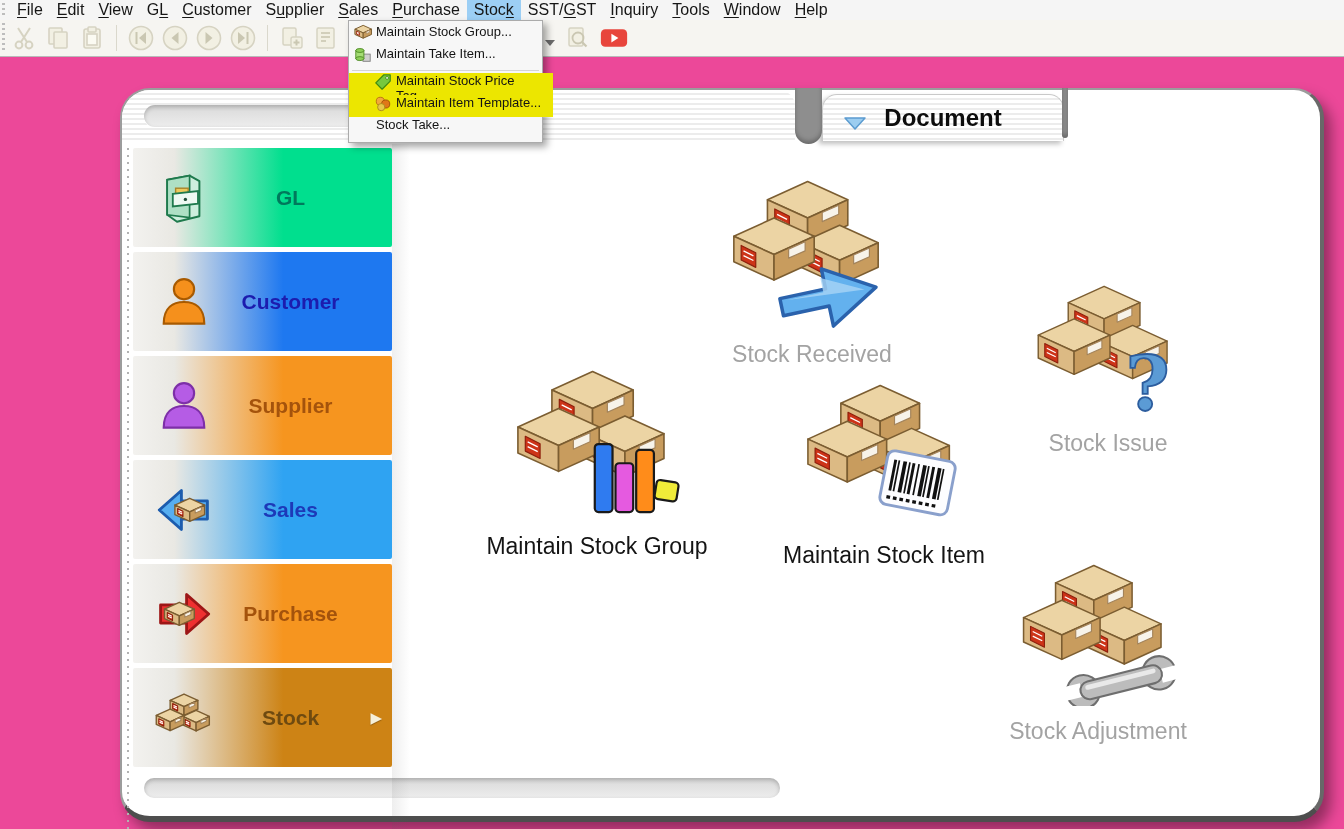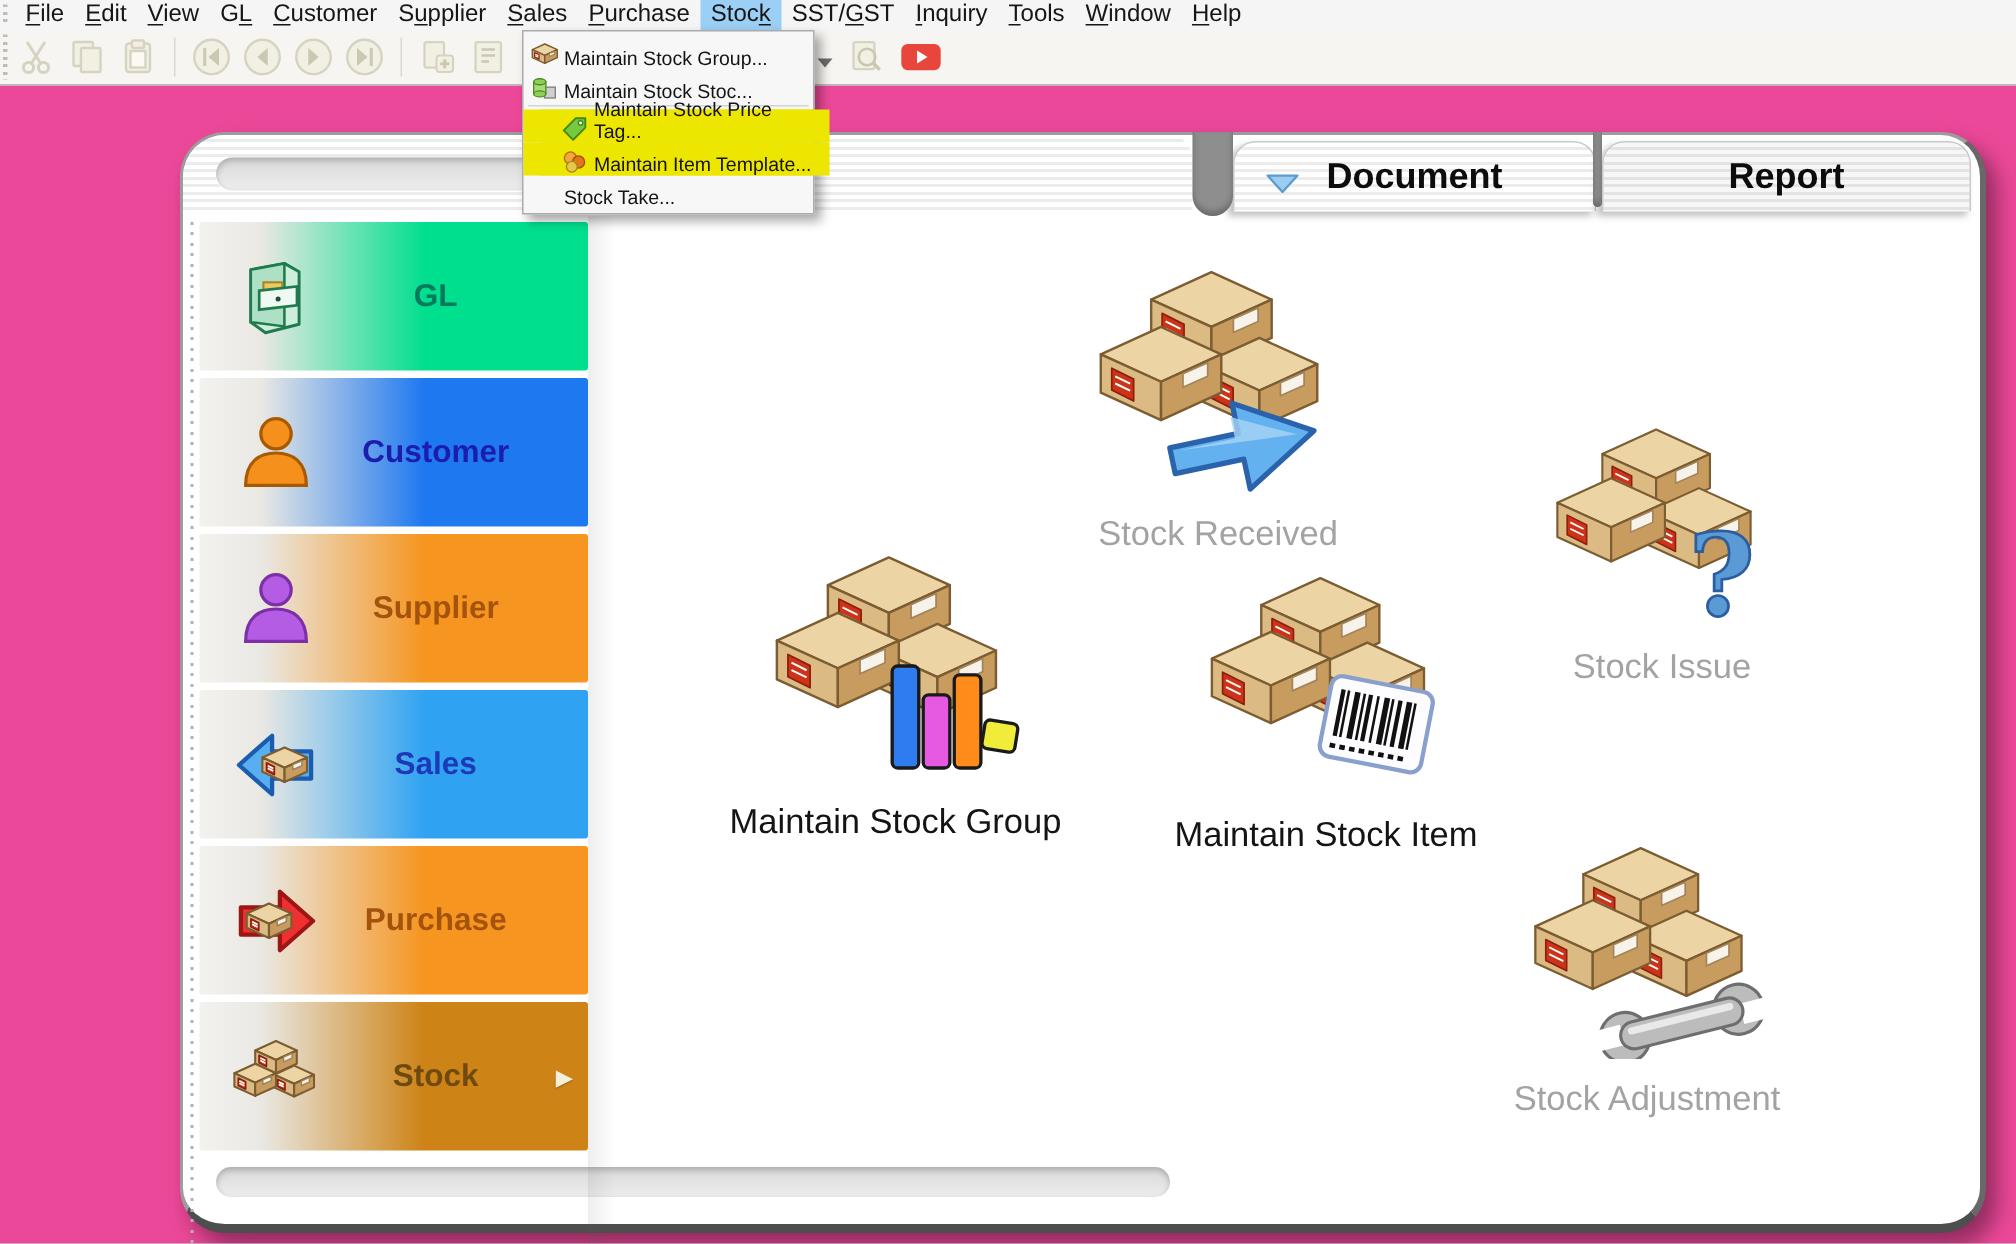--- a/index.html
+++ b/index.html
@@ -56,21 +56,21 @@
   .side-btn .s-arrow{position:absolute;right:10px;font-size:15px;color:#f6f0da;text-shadow:0 1px 1px rgba(0,0,0,.3);}
   .curl{position:absolute;left:270px;top:54px;height:700px;width:24px;
         background:linear-gradient(90deg,rgba(90,90,90,.10),rgba(255,255,255,0) 75%);}
 
   .content-item{position:absolute;display:flex;flex-direction:column;align-items:center;}
   .content-item .c-label{margin-top:8px;font-size:23px;white-space:nowrap;}
 
   
   .dropdown{position:absolute;left:348px;top:20px;width:193px;background:#f7f7f7;
             border:1px solid #ababab;box-shadow:4px 4px 7px rgba(0,0,0,.35);z-index:50;padding:3px 0;}
-  .menu-row{position:relative;height:22px;display:flex;align-items:flex-end;font-size:13px;color:#141414;}
+  .menu-row{position:relative;height:22px;display:flex;align-items:flex-start;font-size:13px;color:#141414;}
   .menu-row .mi{width:27px;display:flex;justify-content:center;align-items:center;flex:0 0 auto;}
   .menu-row.hl{background:#ece600;box-shadow:11px 0 0 #ece600;padding-left:20px;}
   .menu-sep{height:1px;background:#d4d4d4;margin:2px 3px;}
 </style>
 </head>
 <body>
 
 <div class="menubar">
   <div class="grip"></div>
   <div class="menu-items" id="menu-items">
@@ -201,23 +201,20 @@
 
     <div class="tab tab-document pinstripe">
       <span class="funnel">
         <svg viewBox="0 0 24 16" width="24" height="16">
             <polygon points="2,2 22,2 12,13" fill="#9ccdf0" stroke="#5b9bd0" stroke-width="1.5" stroke-linejoin="round"></polygon>
           </svg>
       </span>
       <span>Document</span>
     </div>
 
-    <div class="tab tab-report pinstripe">
-      <span>Report</span>
-    </div>
 
     <div class="tab-gap" style="left:673px;width:27px;height:56px;"></div>
     <div class="tab-gap" style="left:940px;width:6px;height:50px;"></div>
 
     <div class="pill pill-top"></div>
     <div class="pill pill-bottom"></div>
 
     <div class="side-dots"></div>
     <div id="sidebar">
         <div class="side-btn" style="top: 58px; background: linear-gradient(90deg, rgb(243, 242, 239) 0%, rgb(233, 232, 227) 16%, rgb(0, 223, 142) 58%, rgb(0, 223, 142) 100%);">
@@ -547,21 +544,21 @@
     </div>
     <div class="menu-row">
       <span class="mi">
         <svg viewBox="0 0 20 20" width="18" height="18">
           <rect x="10" y="9" width="8" height="8" fill="#cfcfcf" stroke="#808080"></rect>
           <rect x="2" y="5" width="9" height="9" fill="#a5dd74" stroke="#4e8a24"></rect>
           <ellipse cx="6.5" cy="5" rx="4.5" ry="2.2" fill="#8ecf5a" stroke="#4e8a24"></ellipse>
           <ellipse cx="6.5" cy="14" rx="4.5" ry="2.2" fill="#8ecf5a" stroke="#4e8a24"></ellipse>
         </svg>
       </span>
-      <span>Maintain Stock Stoc...</span>
+      <span>Maintain Take Item...</span>
     </div>
     <div class="menu-sep"></div>
     <div class="menu-row hl">
       <span class="mi">
         <svg viewBox="0 0 20 20" width="18" height="18">
           <path d="M2 11 L11 2 L18 2 L18 9 L9 18 Z" fill="#76c83e" stroke="#3e8a12" stroke-width="1.4" stroke-linejoin="round"></path>
           <circle cx="14.5" cy="5.5" r="1.6" fill="#fff" stroke="#3e8a12"></circle>
         </svg>
       </span>
       <span>Maintain Stock Price Tag...</span>

